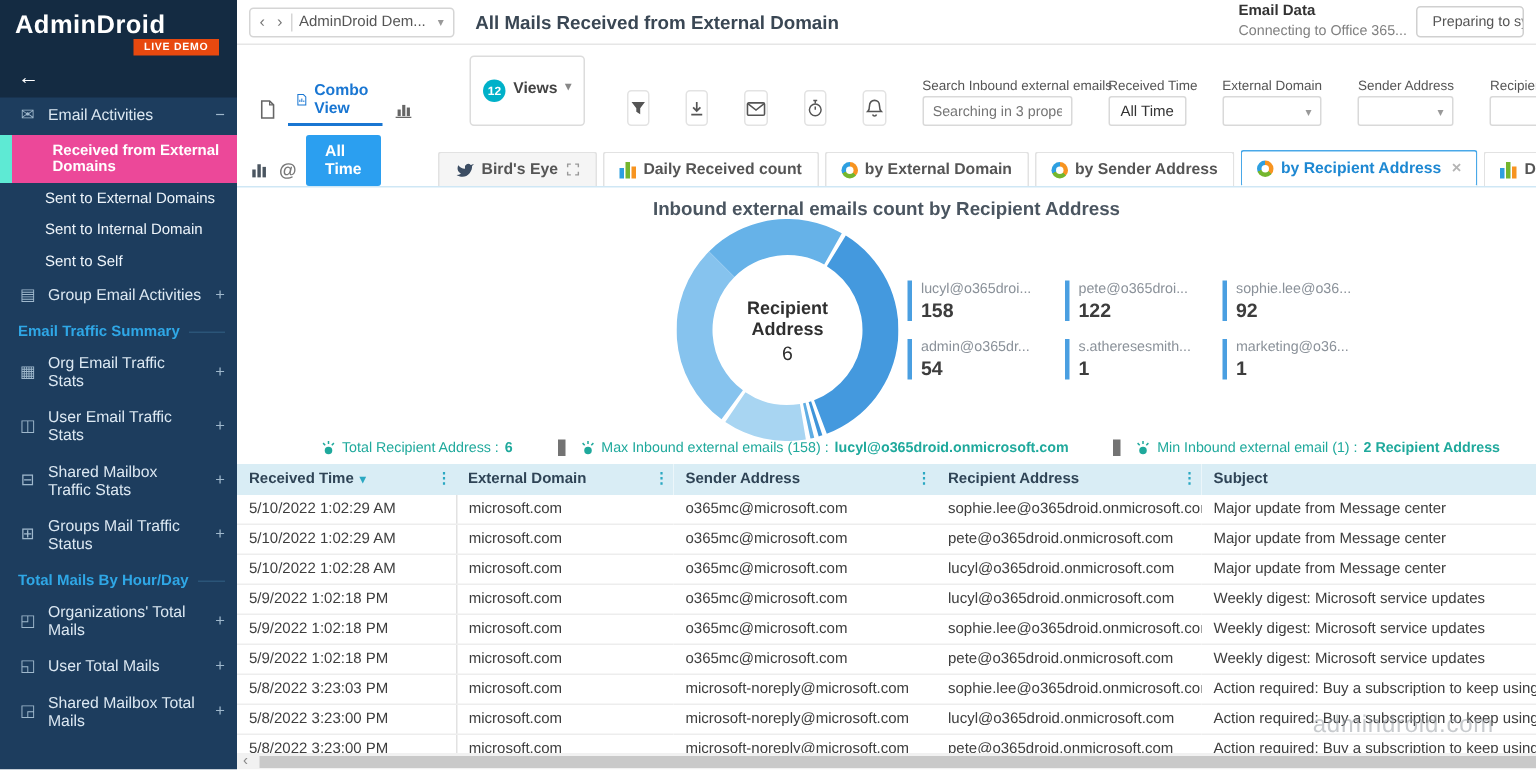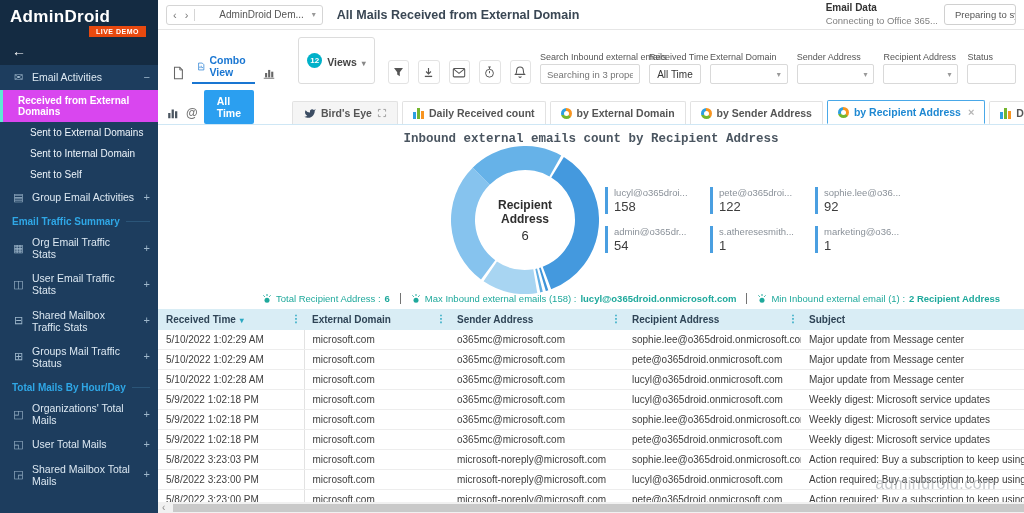--- a/index.html
+++ b/index.html
@@ -9,41 +9,41 @@
   
   .sidebar { width:158px; flex-shrink:0; background:#1d3d5e; color:#d7e4f0; font-size:10.5px; overflow:hidden; }
   .logo-block { background:#142b42; padding:7px 10px 3px; }
   .logo-text { font-size:17px; font-weight:bold; color:#fff; letter-spacing:.3px; }
   .live-badge { display:block; width:max-content; margin:-1px 2px 0 auto; background:#e8490f; color:#fff; font-size:7px; font-weight:bold; padding:2px 7px; letter-spacing:.5px; }
   .back-row { background:#142b42; padding:3px 12px 6px; color:#fff; font-size:14px; cursor:pointer; }
   .nav-item { display:flex; align-items:center; gap:7px; padding:6px 8px 6px 12px; cursor:pointer; color:#dce8f2; line-height:1.15; }
   .nav-item .nicon { width:13px; text-align:center; color:#9fb8cc; font-size:11px; flex-shrink:0; }
   .nav-item .tog { margin-left:auto; color:#9fb8cc; font-size:11px; }
   .nav-sub { padding:5px 8px 5px 30px; font-size:10px; color:#eef5fb; cursor:pointer; }
-  .nav-sub.active { background:#d946ef; border-left:3px solid #5eead4; padding-left:15px; font-weight:bold; color:#fff; }
+  .nav-sub.active { background:#ec4899; border-left:8px solid #5eead4; padding-left:27px; font-weight:bold; color:#fff; }
   .nav-section { color:#2fa7e6; font-weight:bold; font-size:10px; padding:7px 8px 3px 12px; display:flex; align-items:center; gap:6px; white-space:nowrap; }
   .nav-section::after { content:""; flex:1; height:1px; background:#2b5578; min-width:6px; }
 
   
   .main { flex:1; display:flex; flex-direction:column; min-width:0; position:relative; }
   .topbar { height:30px; display:flex; align-items:center; padding:0 8px; gap:6px; border-bottom:1px solid #e6e6e6; flex-shrink:0; }
   .navpill { border:1px solid #d5d5d5; border-radius:3px; padding:3px 6px; display:flex; gap:8px; color:#777; font-size:11px; cursor:pointer; }
-  .ws-select { border-left:1px solid #d5d5d5; padding-left:24px; margin-left:-2px; display:flex; gap:8px; align-items:center; font-size:10px; color:#555; cursor:pointer; }
+  .ws-select { border-left:1px solid #d5d5d5; padding-left:4px; margin-left:-2px; display:flex; gap:8px; align-items:center; font-size:10px; color:#555; cursor:pointer; }
   .page-title { font-size:12.5px; font-weight:bold; color:#3a4754; margin-left:8px; }
   .email-data { margin-left:auto; font-size:9.5px; line-height:1.25; }
   .email-data b { display:block; color:#333; font-size:10px; }
   .email-data span { color:#808080; }
   .sync-btn { border:1px solid #d0d0d0; border-radius:3px; padding:4px 6px; font-size:9.5px; color:#555; white-space:nowrap; overflow:hidden; width:72px; flex-shrink:0; display:flex; gap:4px; align-items:center; cursor:pointer; }
 
   
-  .toolbar1 { display:flex; align-items:flex-end; padding:7px 8px 4px; gap:9px; flex-shrink:0; }
+  .toolbar1 { display:flex; align-items:flex-end; padding:7px 8px 4px; gap:24px; flex-shrink:0; }
   .view-tabs { display:flex; align-items:flex-end; gap:2px; margin-right:4px; }
   .view-tab { display:flex; align-items:center; gap:4px; padding:4px 5px; cursor:pointer; font-size:10.5px; color:#666; }
   .view-tab.active { border-bottom:2px solid #1976d2; color:#1976d2; font-weight:bold; }
-  .views-btn { border:1px solid #dcdcdc; border-radius:3px; padding:15px 8px; display:flex; align-items:flex-end; gap:5px; font-size:10.5px; color:#444; font-weight:bold; cursor:pointer; margin:0 4px; }
+  .views-btn { border:1px solid #dcdcdc; border-radius:3px; padding:15px 8px; display:flex; align-items:flex-start; gap:5px; font-size:10.5px; color:#444; font-weight:bold; cursor:pointer; margin:0 4px; }
   .vbadge { width:15px; height:15px; border-radius:50%; background:#00b1c9; color:#fff; font-size:8px; font-weight:bold; display:flex; align-items:center; justify-content:center; }
   .tool-btn { width:30px; height:24px; border:1px solid #e3e3e3; border-radius:3px; display:flex; align-items:center; justify-content:center; cursor:pointer; background:#fff; }
   .fgroup { display:flex; flex-direction:column; gap:2px; font-size:9px; color:#555; white-space:nowrap; }
   .fgroup .flabel { overflow:visible; }
   .fctrl { height:20px; border:1px solid #d9d9d9; border-radius:2px; display:flex; align-items:center; padding:0 6px; color:#333; font-size:10px; background:#fff; }
   .fctrl .caret { margin-left:auto; color:#999; font-size:8px; }
   .fctrl input { border:none; outline:none; width:100%; font-size:9.5px; font-family:inherit; color:#333; }
 
   
   .toolbar2 { display:flex; align-items:flex-end; padding:2px 8px 0; gap:6px; border-bottom:1px solid #cfe7f5; flex-shrink:0; }
@@ -58,31 +58,31 @@
   .donut-ico { width:11px; height:11px; border-radius:50%; background:conic-gradient(#f79420 0 130deg,#74b62e 130deg 250deg,#2e9fe0 250deg 360deg); position:relative; display:inline-block; }
   .donut-ico::after { content:""; position:absolute; inset:3px; background:#fff; border-radius:50%; }
   .bars-ico { display:inline-flex; align-items:flex-end; gap:1px; height:11px; }
   .bars-ico i { width:3px; display:block; }
   .bars-ico i:nth-child(1){ height:7px; background:#2e9fe0; }
   .bars-ico i:nth-child(2){ height:11px; background:#74b62e; }
   .bars-ico i:nth-child(3){ height:8px; background:#f79420; }
 
   
   .chart-section { position:relative; height:184px; flex-shrink:0; }
-  .chart-title { text-align:center; font-size:12.5px; font-weight:bold; color:#4a5560; padding-top:7px;font-family:Liberation Mono, monospace; }
+  .chart-title { text-align:center; font-size:12.5px; font-weight:bold; color:#4a5560; padding-top:7px; }
   .donut-wrap { position:absolute; left:293px; top:21px; width:148px; height:148px; }
   .donut-center { position:absolute; inset:30px; display:flex; flex-direction:column; align-items:center; justify-content:center; text-align:center; }
   .donut-center b { font-size:12px; color:#2f2f2f; }
   .donut-center span { font-size:13px; color:#2f2f2f; margin-top:2px; }
   .legend { position:absolute; left:447px; top:62px; display:grid; grid-template-columns:repeat(3,95px); gap:12px 10px; }
   .litem { border-left:3px solid #4a9fe1; padding-left:6px; cursor:pointer; }
   .litem .llabel { font-size:9.5px; color:#8a9199; white-space:nowrap; overflow:hidden; display:block; max-width:86px; }
-  .litem .lvalue { font-size:13px; color:#3d3d3d; display:block; margin-top:1px; }
-  .summary-row { position:absolute; right:14px; bottom:5px; display:flex; }
-  .sitem { display:flex; gap:4px; align-items:center; padding:0 10px; border-left:1px solid #737373; font-size:9.5px; color:#1fa99c; white-space:nowrap; }
+  .litem .lvalue { font-size:13px; color:#3d3d3d; display:block; margin-top:1px;font-weight:bold; }
+  .summary-row { position:absolute; right:14px; bottom:5px; display:flex;gap:20px; }
+  .sitem { display:flex; gap:4px; align-items:center; padding:0 10px; border-left:5px solid #737373; font-size:9.5px; color:#1fa99c; white-space:nowrap; }
   .sitem:first-child { border-left:none; }
   .sitem b { font-weight:bold; }
 
   
   .grid-wrap { flex:1; overflow:hidden; }
   table { width:100%; border-collapse:collapse; table-layout:fixed; }
   thead th { background:#d9edf5; color:#2f4456; font-size:10px; text-align:left; padding:5px 8px; font-weight:bold; position:relative; cursor:pointer; white-space:nowrap; }
   th .dots { position:absolute; right:3px; top:4px; color:#2aa8c2; font-weight:bold; font-size:10px; cursor:pointer; }
   th .sort { color:#2aa8c2; font-size:8px; margin-left:4px; }
   tbody td { font-size:10px; color:#3d3d3d; padding:4px 8px; border-bottom:1px solid #ededed; white-space:nowrap; overflow:hidden; }

